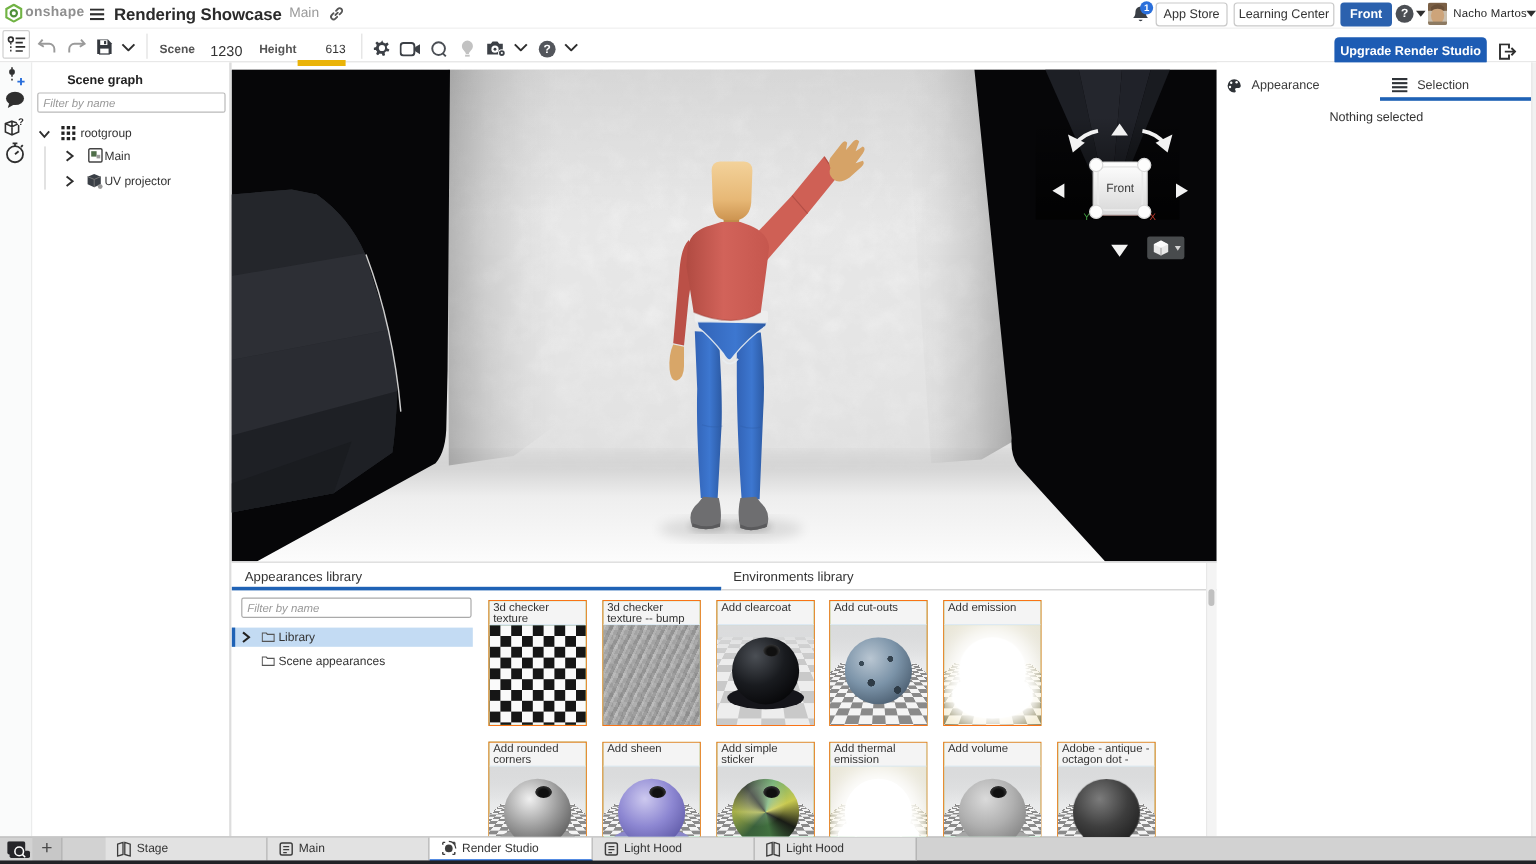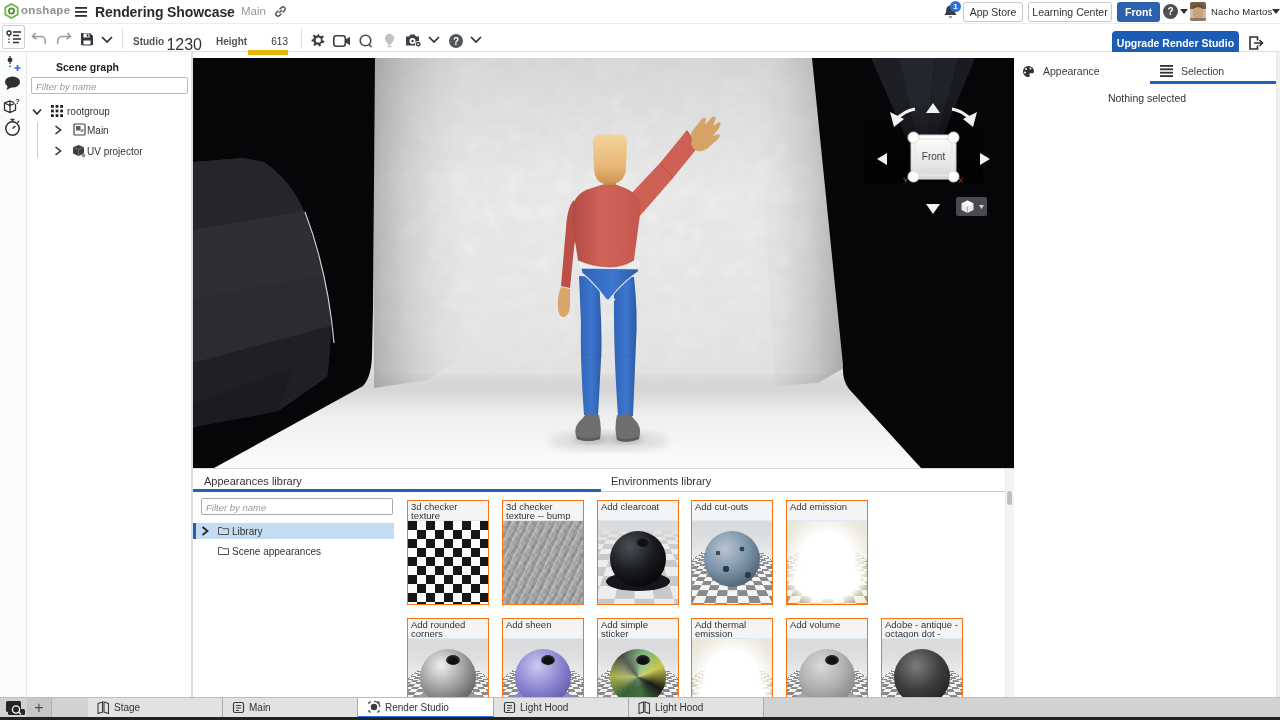--- a/index.html
+++ b/index.html
@@ -112,22 +112,22 @@
       <path d="M1 1 h9 l3 3 v9 H1 Z" fill="#34383e"></path>
       <rect x="3.5" y="1.5" width="6" height="4" fill="#fff"></rect>
       <rect x="6.7" y="2.2" width="1.8" height="2.6" fill="#34383e"></rect>
       <rect x="3" y="8" width="8" height="5" fill="#fff"></rect>
       <rect x="3" y="8" width="8" height="5" fill="none" stroke="#34383e" stroke-width="1"></rect>
     </svg>
     <svg class="abs" style="left:101px;top:12px" width="12" height="7" viewBox="0 0 12 7">
       <path d="M1 1 L6 6 L11 1" fill="none" stroke="#2f2f2f" stroke-width="1.7"></path>
     </svg>
     <div class="abs" style="left:122px;top:4px;width:1px;height:21px;background:#e0e0e0;"></div>
-    <div class="abs" style="left:133px;top:12px;font-size:10px;color:#555;font-weight:bold;">Studio</div>
-    <div class="abs" style="left:162px;top:12px;width:40px;text-align:right;font-size:16px;color:#333;border-bottom:1px solid #3b82f6;padding-bottom:9px;">1230</div>
+    <div class="abs" style="left:133px;top:12px;font-size:10px;color:#555;font-weight:bold;">Scene</div>
+    <div class="abs" style="left:162px;top:12px;width:40px;text-align:right;font-size:12px;color:#333;border-bottom:1px solid #3b82f6;padding-bottom:9px;">1230</div>
     <div class="abs" style="left:216px;top:12px;font-size:10px;color:#555;font-weight:bold;">Height</div>
     <div class="abs" style="left:248px;top:12px;width:40px;text-align:right;font-size:10px;color:#333;border-bottom:5px solid #eab308;padding-bottom:3px;">613</div>
     <div class="abs" style="left:301px;top:4px;width:1px;height:21px;background:#e0e0e0;"></div>
 
     <svg class="abs" style="left:311px;top:9px" width="15" height="15" viewBox="0 0 15 15">
       <path d="M7.5 0.5 L8.3 2.5 A5 5 0 0 1 9.9 3.2 L12 2.4 L12.9 4 L11.3 5.5 A5 5 0 0 1 11.5 7.2 L13.5 8.2 L12.8 10 L10.7 9.7 A5 5 0 0 1 9.5 11 L9.9 13.1 L8 13.6 L7.1 11.7 A5 5 0 0 1 5.4 11.5 L4 13.1 L2.4 12 L3.3 10 A5 5 0 0 1 2.3 8.6 L0.6 8.6 L0.5 6.7 L2.4 6.1 A5 5 0 0 1 3 4.5 L1.8 2.8 L3.2 1.6 L4.8 2.9 A5 5 0 0 1 6.5 2.3 Z" fill="#3c4046"></path>
       <circle cx="7.3" cy="7" r="2.6" fill="#fff"></circle>
     </svg>
 
     <svg class="abs" style="left:333px;top:11px" width="18" height="12" viewBox="0 0 18 12">

